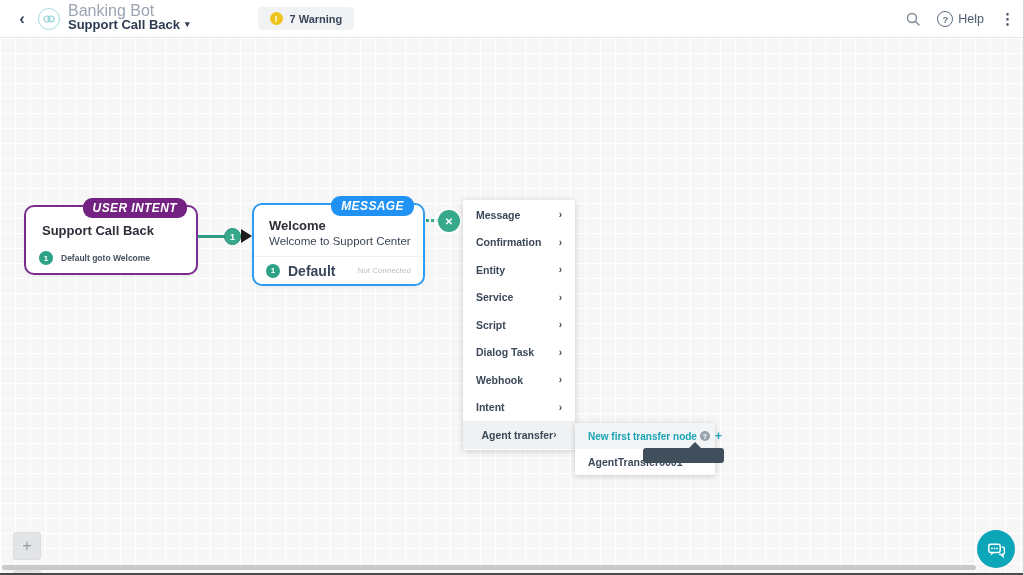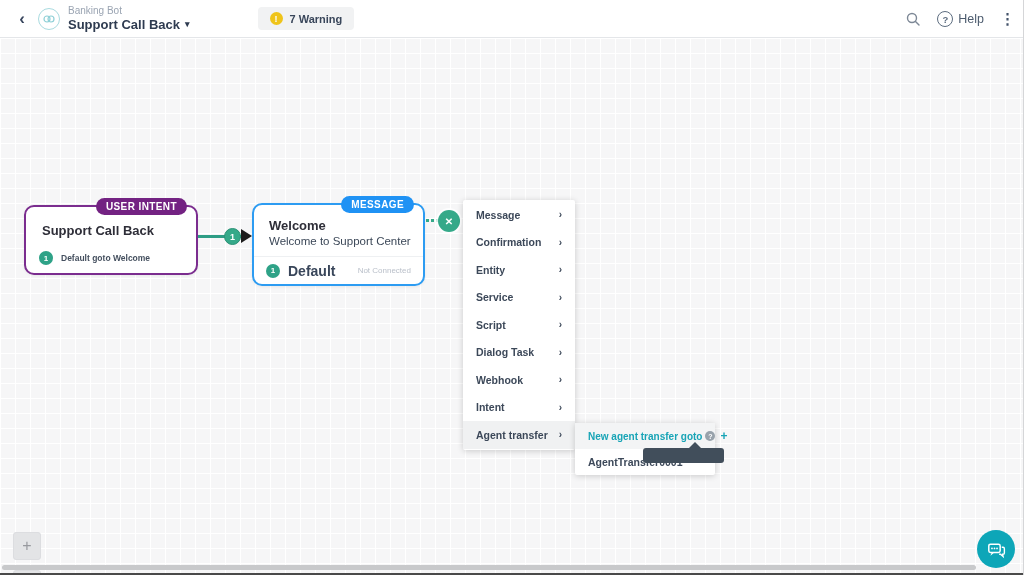--- a/index.html
+++ b/index.html
@@ -4,41 +4,41 @@
 <style>
   * { margin:0; padding:0; box-sizing:border-box; }
   html,body { width:1024px; height:575px; overflow:hidden; }
   body { font-family:"Liberation Sans", sans-serif; position:relative; background:#fff; border-right:1px solid #d5d6d8; }
 
   
   .topbar { position:absolute; top:0; left:0; width:1024px; height:38px; background:#fff; border-bottom:1px solid #e4e6e9; z-index:30; display:flex; align-items:center; }
   .back-btn { margin-left:12px; width:20px; height:24px; font-size:17px; color:#39465e; display:flex; align-items:center; justify-content:center; cursor:pointer; font-weight:bold; }
   .bot-avatar { margin-left:6px; width:22px; height:22px; border-radius:50%; border:1.5px solid #a9dbe0; display:flex; align-items:center; justify-content:center; }
   .title-block { margin-left:8px; display:flex; flex-direction:column; justify-content:center; }
-  .bot-name { font-size:10px; color:#9aa4b2; line-height:12px; }
+  .bot-name { font-size:16px; color:#9aa4b2; line-height:12px; }
   .task-name { font-size:13px; font-weight:700; color:#2e3b50; line-height:15px; display:flex; align-items:center; gap:5px; }
   .task-caret { font-size:9px; color:#2e3b50; }
   .warning-badge { margin-left:68px; background:#f1f2f3; border-radius:4px; height:23px; padding:0 12px; display:flex; align-items:center; gap:7px; cursor:pointer; }
   .warning-icon { width:13px; height:13px; border-radius:50%; background:#efc41a; color:#fff; font-size:9px; font-weight:700; display:flex; align-items:center; justify-content:center; }
   .warning-text { font-size:11px; font-weight:700; color:#39465a; }
   .topbar-right { position:absolute; right:10px; top:0; height:38px; display:flex; align-items:center; gap:16px; }
   .help-wrap { display:flex; align-items:center; gap:5px; cursor:pointer; }
   .help-circle { width:16px; height:16px; border-radius:50%; border:1.3px solid #5d6d80; color:#5d6d80; font-size:9.5px; font-weight:700; display:flex; align-items:center; justify-content:center; }
   .help-text { font-size:12.5px; color:#4c5b6e; }
   .kebab { font-size:15px; color:#44536a; font-weight:700; letter-spacing:0; cursor:pointer; line-height:14px; text-align:center; width:14px; }
 
   
   .canvas { position:absolute; top:38px; left:0; width:1024px; height:537px;
     background-color:#f6f6f7;
     background-image:linear-gradient(#ffffff 1px, transparent 1px), linear-gradient(90deg, #ffffff 1px, transparent 1px);
     background-size:15px 15px; }
 
   
   .node { position:absolute; background:#fff; border-radius:10px; box-shadow:0 1px 3px rgba(0,0,0,0.06); }
-  .node-badge { position:absolute; top:-9px; right:9px; color:#fff; font-size:10px; font-weight:700; letter-spacing:0.4px; padding:3px 10px; border-radius:9px; }
+  .node-badge { position:absolute; top:-9px; right:9px; color:#fff; font-size:12px; font-weight:700; letter-spacing:0.4px; padding:3px 10px; border-radius:9px;font-style:italic; }
   .node-support { left:24px; top:167px; width:174px; height:70px; border:2px solid #7b2d8f; }
   .badge-intent { background:#732282; }
   .node-title { font-size:13px; font-weight:700; color:#2e2e38; }
   .node-support .node-title { position:absolute; left:16px; top:16px; }
   .node-foot-row { position:absolute; display:flex; align-items:center; gap:8px; }
   .node-support .node-foot-row { left:13px; top:44px; }
   .idx-circle { width:14px; height:14px; border-radius:50%; background:#2ea287; color:#fff; font-size:8px; font-weight:700; display:flex; align-items:center; justify-content:center; flex:none; }
   .foot-text { font-size:8.5px; font-weight:600; color:#45505f; }
 
   .node-welcome { left:252px; top:165px; width:173px; height:83px; border:2px solid #2d9cf2; }
@@ -53,21 +53,21 @@
   .conn-line { position:absolute; left:198px; top:197px; width:47px; height:3px; background:#2e9d85; }
   .conn-arrow { position:absolute; left:241px; top:191px; width:0; height:0; border-top:7px solid transparent; border-bottom:7px solid transparent; border-left:11px solid #1d1d1d; }
   .conn-circle { position:absolute; left:224px; top:190px; width:17px; height:17px; border-radius:50%; background:#35a989; border:1px solid #2b9176; color:#fff; font-size:9px; font-weight:700; display:flex; align-items:center; justify-content:center; cursor:pointer; }
   .dotted-line { position:absolute; left:426px; top:181px; width:13px; height:0; border-top:3px dotted #35a989; }
   .x-btn { position:absolute; left:438px; top:172px; width:22px; height:22px; border-radius:50%; background:#35a989; color:#fff; font-size:10px; font-weight:700; display:flex; align-items:center; justify-content:center; cursor:pointer; box-shadow:0 0 0 2px rgba(255,255,255,0.8); }
 
   
   .type-menu { position:absolute; left:463px; top:162px; width:112px; background:#fff; box-shadow:0 1px 6px rgba(0,0,0,0.18); border-radius:2px; z-index:10; padding:1px 0; }
   .type-item { height:27.5px; display:flex; align-items:center; justify-content:space-between; padding:0 13px; font-size:10.5px; font-weight:600; color:#3c4859; cursor:pointer; }
   .type-item .chev { font-size:10px; font-weight:700; color:#3c4859; }
-  .type-item.active { background:#f0f1f2; }
+  .type-item.active { background:#f0f1f2;justify-content:center; }
 
   
   .sub-menu { position:absolute; left:575px; top:385px; width:140px; background:#fff; box-shadow:0 1px 6px rgba(0,0,0,0.18); border-radius:2px; z-index:11; }
   .sub-head { height:26px; background:#f3f4f5; display:flex; align-items:center; padding:0 8px 0 13px; gap:3px; cursor:pointer; }
   .sub-head-label { font-size:10px; font-weight:700; color:#18a4b6; white-space:nowrap; }
   .q-circle { width:10px; height:10px; border-radius:50%; background:#98a2ab; color:#fff; font-size:7px; font-weight:700; display:flex; align-items:center; justify-content:center; flex:none; }
   .plus-glyph { font-size:12px; font-weight:700; color:#18a4b6; margin-left:2px; }
   .sub-item { height:26px; display:flex; align-items:center; padding:0 13px; font-size:10.5px; font-weight:700; color:#3c4859; cursor:pointer; }
 
   
@@ -182,21 +182,21 @@
       <span class="chev">›</span>
     </div>
     <div class="type-item active">
       <span>Agent transfer</span>
       <span class="chev">›</span>
     </div>
   </div>
 
   <div class="sub-menu">
     <div class="sub-head">
-      <span class="sub-head-label">New agent transfer goto</span>
+      <span class="sub-head-label">New first transfer node</span>
       <span class="q-circle">?</span>
       <span class="plus-glyph">+</span>
     </div>
     <div class="sub-item">AgentTransfer0001</div>
   </div>
 
   <div class="tooltip">
     <div class="caret-up"></div>
   </div>
 

